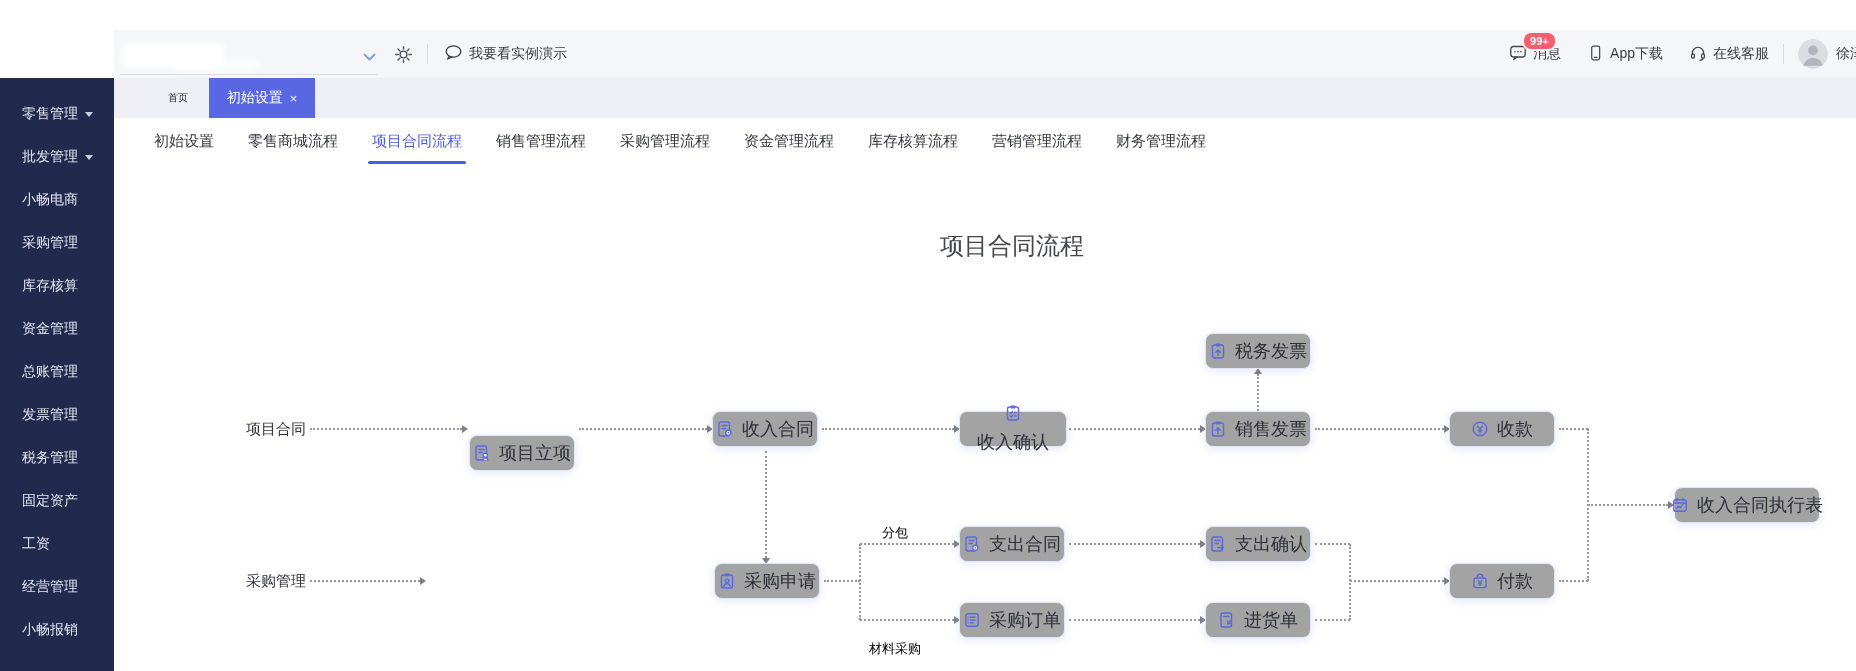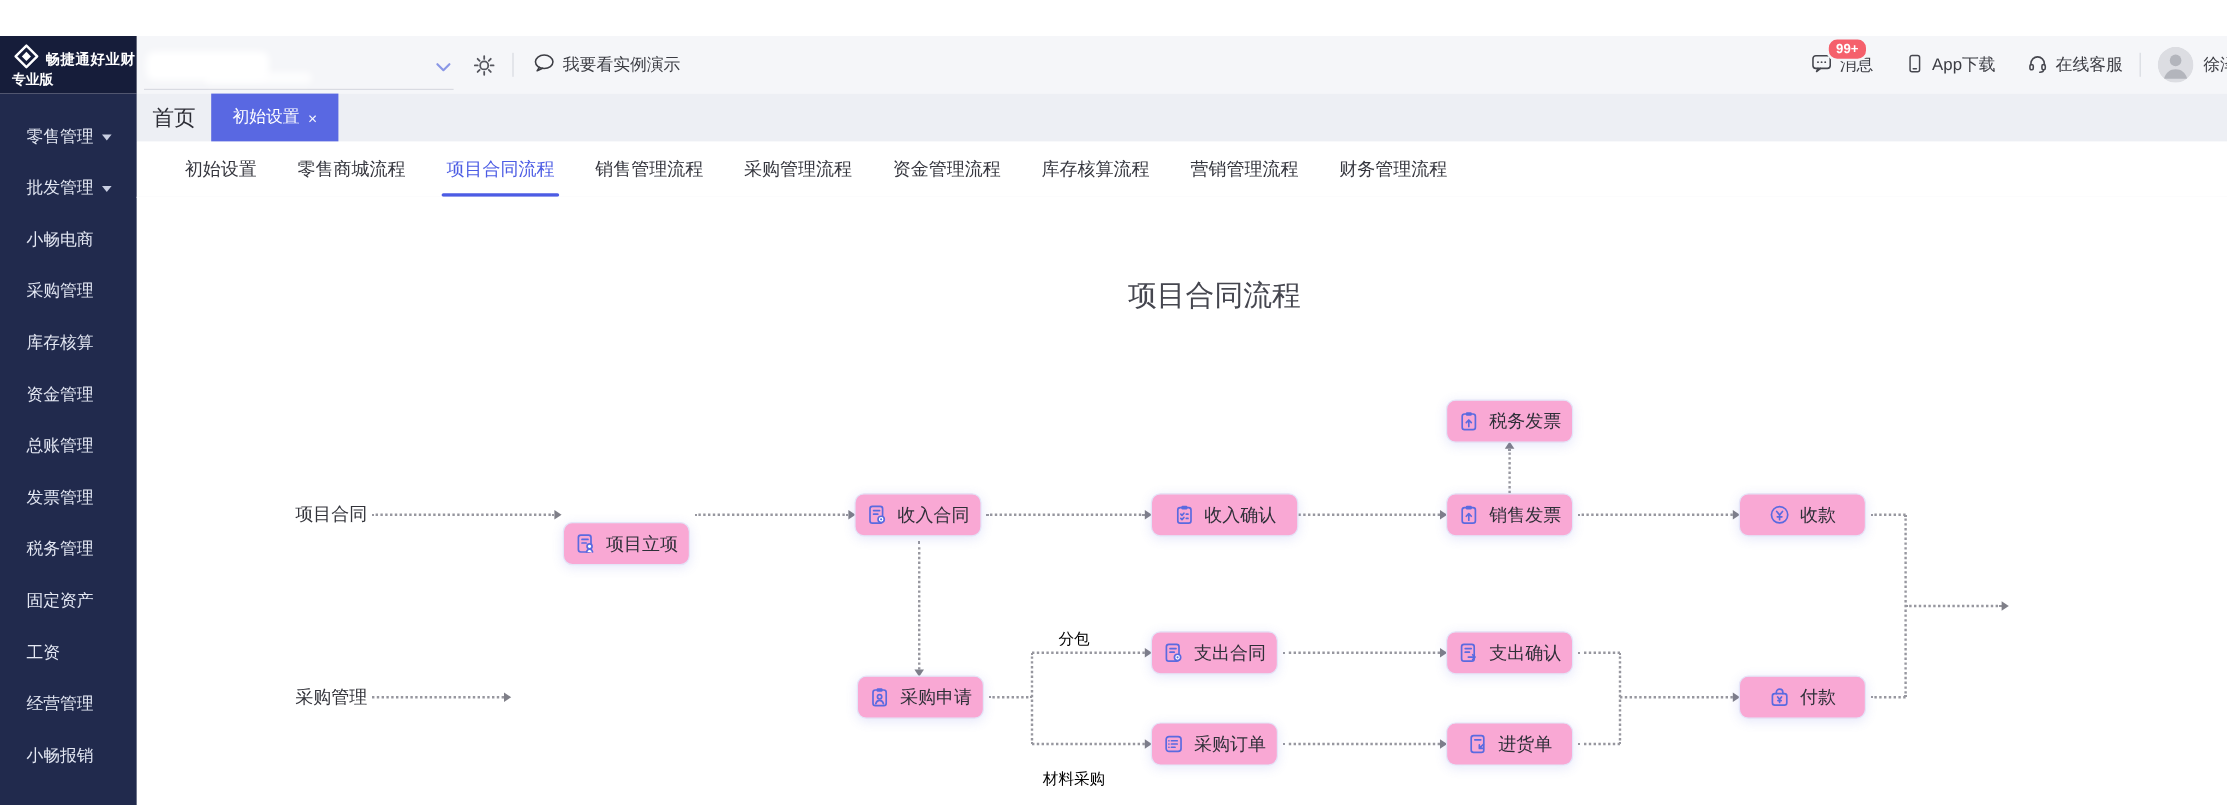--- a/index.html
+++ b/index.html
@@ -31,63 +31,53 @@
   .uname{font-size:14px;color:#3a3b42;margin-left:8px;width:20px;overflow:hidden;white-space:nowrap;flex:none;}
 
   
   .sidebar{position:absolute;left:0;top:48px;width:114px;bottom:0;background:#212a4d;}
   .sidebar ul{list-style:none;margin:0;padding:14px 0 0 0;}
   .sidebar li{height:43px;line-height:43px;padding-left:22px;color:#e3e7f3;font-size:14px;font-weight:500;cursor:pointer;white-space:nowrap;}
   .caret{display:inline-block;width:0;height:0;border-left:4.5px solid transparent;border-right:4.5px solid transparent;border-top:5.5px solid #c9cfe2;margin-left:7px;vertical-align:middle;}
 
   
   .tabstrip{position:absolute;left:114px;right:0;top:48px;height:40px;background:#edeff4;display:flex;align-items:stretch;}
-  .wtab-home{width:62px;display:flex;align-items:center;justify-content:center;font-size:18px;color:#2c2d35;cursor:pointer;}
+  .wtab-home{width:62px;display:flex;align-items:center;justify-content:center;font-size:10px;color:#2c2d35;cursor:pointer;margin-left:33px;}
   .wtab-active{width:106px;background:#5968e2;color:#fff;display:flex;align-items:center;justify-content:center;font-size:14px;gap:7px;cursor:pointer;}
   .wtab-active .x{font-size:13px;opacity:.95;cursor:pointer;}
 
   
   .contenttabs{position:absolute;left:114px;right:0;top:88px;height:46px;background:#fff;border-bottom:1px solid #f0f0f4;display:flex;align-items:stretch;padding-left:40px;}
   .ctab{display:flex;align-items:center;font-size:15px;color:#35363e;margin-right:34px;cursor:pointer;position:relative;white-space:nowrap;}
   .ctab.active{color:#4c5ce4;font-weight:500;}
   .ctab.active::after{content:"";position:absolute;left:-4px;right:-4px;bottom:0;height:3px;background:#4c5ce4;border-radius:2px;}
   .ct-right{position:absolute;right:0;top:0;height:100%;display:flex;align-items:center;gap:9px;padding-right:2px;font-size:14px;color:#3b3c43;background:#fff;}
   .ct-right .item{display:flex;align-items:center;gap:5px;cursor:pointer;white-space:nowrap;}
   .ct-div{color:#d2d3da;}
 
   
   .canvas{position:absolute;left:114px;right:0;top:134px;bottom:0;background:#fff;overflow:hidden;}
   .flow-title{position:absolute;left:898px;top:66px;transform:translateX(-50%);font-size:24px;color:#45464f;font-weight:500;white-space:nowrap;}
   .rowlabel{position:absolute;transform:translate(-50%,-50%);font-size:15px;color:#32333a;font-weight:500;white-space:nowrap;}
   .edgelabel{position:absolute;font-size:13px;color:#000000;white-space:nowrap;}
-  .node{position:absolute;height:36px;background:#f9a8d4;border:1px solid #e4e5f8;border-radius:8px;box-shadow:0 2px 10px rgba(93,104,224,.16);display:flex;align-items:center;justify-content:center;gap:8px;font-size:15px;color:#2e2f38;cursor:pointer;box-sizing:border-box;white-space:nowrap;}
+  .node{position:absolute;height:36px;background:#a3a3a3;border:1px solid #e4e5f8;border-radius:8px;box-shadow:0 2px 10px rgba(93,104,224,.16);display:flex;align-items:center;justify-content:center;gap:8px;font-size:18px;color:#2e2f38;cursor:pointer;box-sizing:border-box;white-space:nowrap;}
   .node .nicon{display:flex;flex:none;}
   .edge-h{position:absolute;height:0;border-top:2px dotted #97979f;}
   .edge-v{position:absolute;width:0;border-left:2px dotted #97979f;}
   .arr-e{position:absolute;width:0;height:0;border-top:4px solid transparent;border-bottom:4px solid transparent;border-left:6px solid #7f7f88;}
   .arr-n{position:absolute;width:0;height:0;border-left:4px solid transparent;border-right:4px solid transparent;border-bottom:6px solid #7f7f88;}
   .arr-s{position:absolute;width:0;height:0;border-left:4px solid transparent;border-right:4px solid transparent;border-top:6px solid #7f7f88;}
 </style>
 </head>
 <body>
 
 <div class="top-white"></div>
 
 <div class="app">
 
-  <div class="logo-block">
-    <span class="logo-mark">
-      <svg width="22" height="22" viewBox="0 0 22 22" fill="none">
-          <path d="M11 2L20 11 11 20 2 11z" stroke="#fff" stroke-width="2" stroke-linejoin="round"></path>
-          <path d="M11 7.2l3.8 3.8-3.8 3.8-3.8-3.8z" fill="#fff"></path>
-        </svg>
-    </span>
-    <span class="logo-title">畅捷通好业财</span>
-    <span class="logo-sub">专业版</span>
-  </div>
 
   <div class="topbar">
     <div class="search">
       <div class="blur1"></div>
       <div class="blur2"></div>
       <span class="chev">
         <svg width="13" height="9" viewBox="0 0 13 9" fill="none">
             <path d="M1.5 1.5l5 5 5-5" stroke="#8a97e6" stroke-width="1.8" stroke-linecap="round" stroke-linejoin="round"></path>
           </svg>
       </span>
@@ -255,21 +245,21 @@
         <span class="nicon">
           <svg viewBox="0 0 18 18" width="18" height="18" fill="none" stroke="#5a6ae0" stroke-width="1.4" stroke-linecap="round" stroke-linejoin="round">
             <rect x="3" y="2" width="10.5" height="14" rx="2"></rect>
             <path d="M6 5.5h5M6 8.5h3.5"></path>
             <circle cx="12.3" cy="12.8" r="2.6" fill="#fff"></circle>
             <circle cx="12.3" cy="12.8" r="0.9" fill="#5a6ae0" stroke="none"></circle>
           </svg>
         </span>
         <span>收入合同</span>
       </div>
-      <div class="node" style="left: 845px; top: 247px; width: 123px;">
+      <div class="node" style="left: 845px; top: 247px; width: 108px; flex-direction: column;">
         <span class="nicon">
           <svg viewBox="0 0 18 18" width="18" height="18" fill="none" stroke="#5a6ae0" stroke-width="1.4" stroke-linecap="round" stroke-linejoin="round">
             <rect x="3.5" y="3" width="11" height="13" rx="2"></rect>
             <rect x="6.5" y="1.5" width="5" height="3" rx="1" fill="#5a6ae0" stroke="none"></rect>
             <path d="M6 8.5l1 1 1.6-1.8M10.6 8.5H12M6 12l1 1 1.6-1.8M10.6 12H12"></path>
           </svg>
         </span>
         <span>收入确认</span>
       </div>
       <div class="node" style="left: 1091px; top: 247px; width: 106px;">
@@ -355,15 +345,25 @@
       <div class="node" style="left: 1335px; top: 399px; width: 106px;">
         <span class="nicon">
           <svg viewBox="0 0 18 18" width="18" height="18" fill="none" stroke="#5a6ae0" stroke-width="1.4" stroke-linecap="round" stroke-linejoin="round">
             <rect x="3" y="6" width="12" height="9.6" rx="2"></rect>
             <path d="M6.3 6V4.9A2.7 2.7 0 019 2.2a2.7 2.7 0 012.7 2.7V6"></path>
             <path d="M7.4 8.8L9 10.8l1.6-2M9 10.8v2.6M7.6 11.8h2.8"></path>
           </svg>
         </span>
         <span>付款</span>
       </div>
+      <div class="node" style="left: 1560px; top: 323px; width: 146px;">
+        <span class="nicon">
+          <svg viewBox="0 0 18 18" width="18" height="18" fill="none" stroke="#5a6ae0" stroke-width="1.4" stroke-linecap="round" stroke-linejoin="round">
+            <rect x="2.8" y="3.8" width="12.4" height="11.4" rx="2"></rect>
+            <path d="M6 2.2v2.6M12 2.2v2.6M2.8 7h12.4"></path>
+            <path d="M5.4 12.6l2-2.6 1.8 1.8 2.6-3.2"></path>
+          </svg>
+        </span>
+        <span>收入合同执行表</span>
+      </div>
     </div>
 
 </div>
 
 </body></html>

